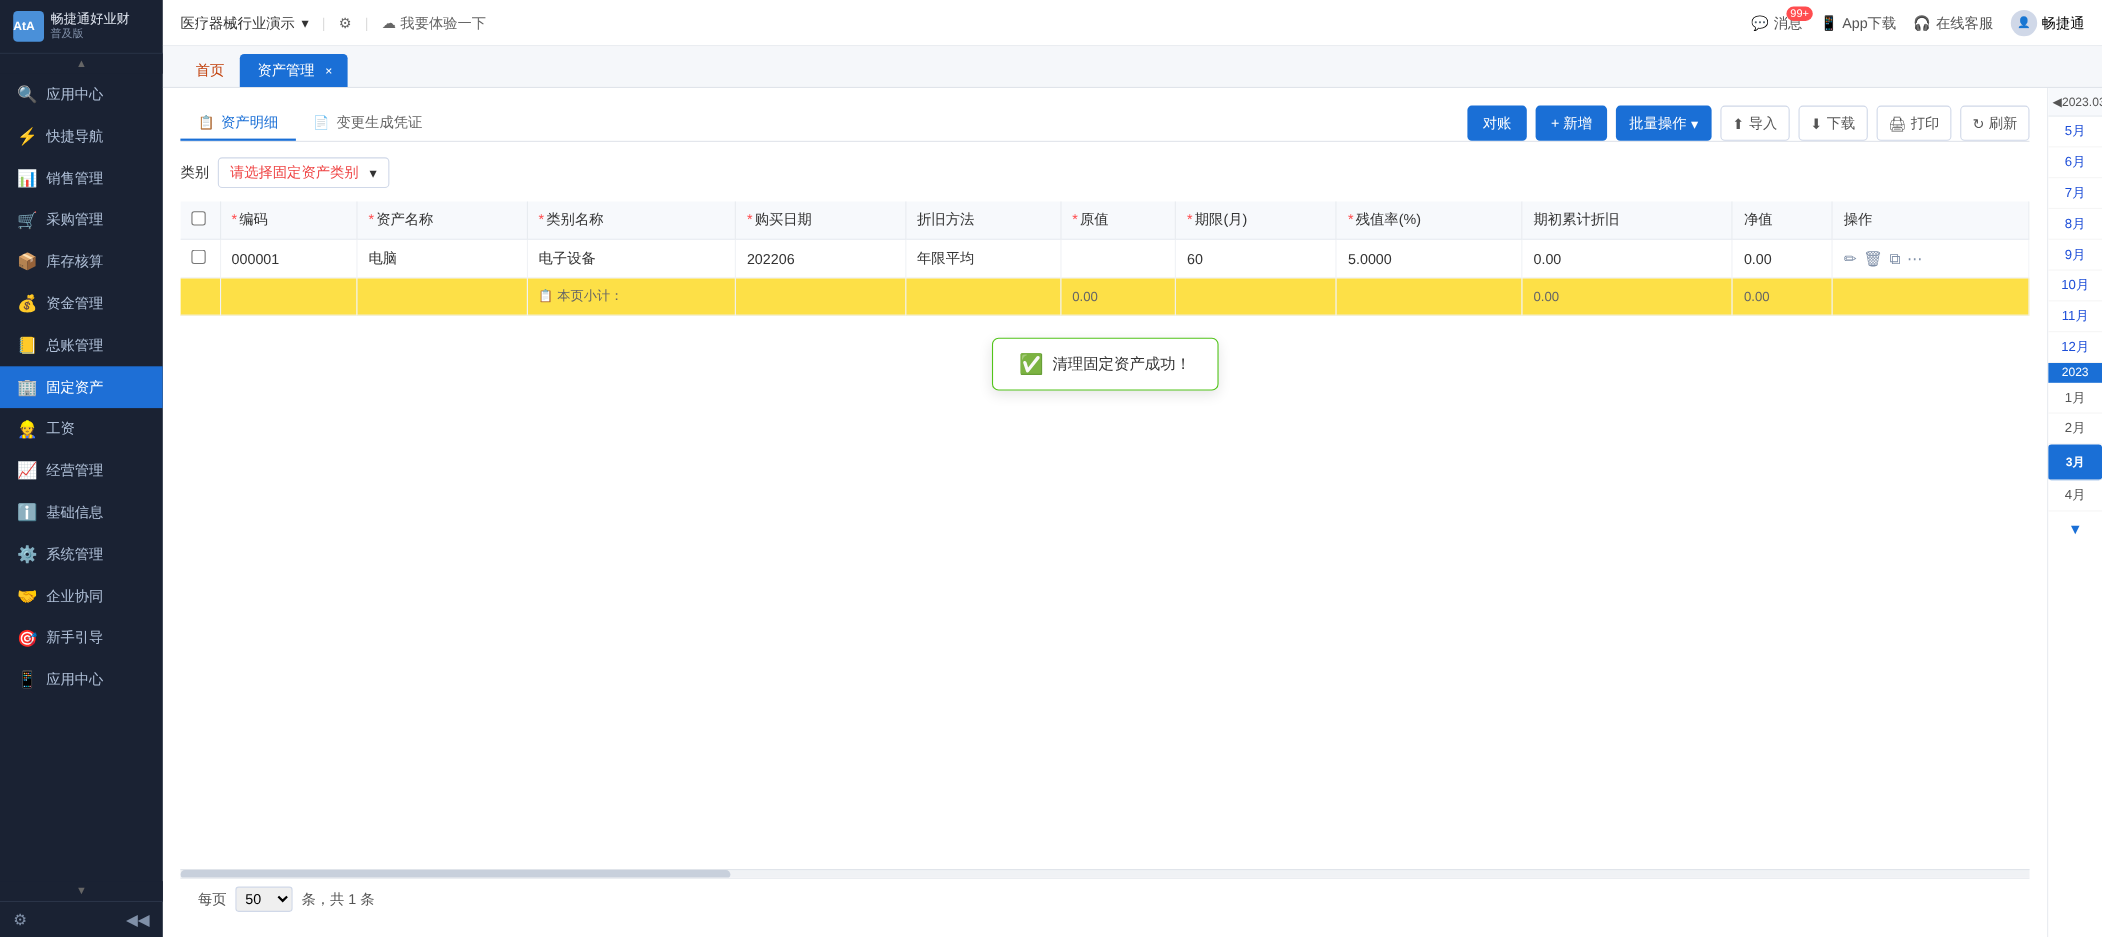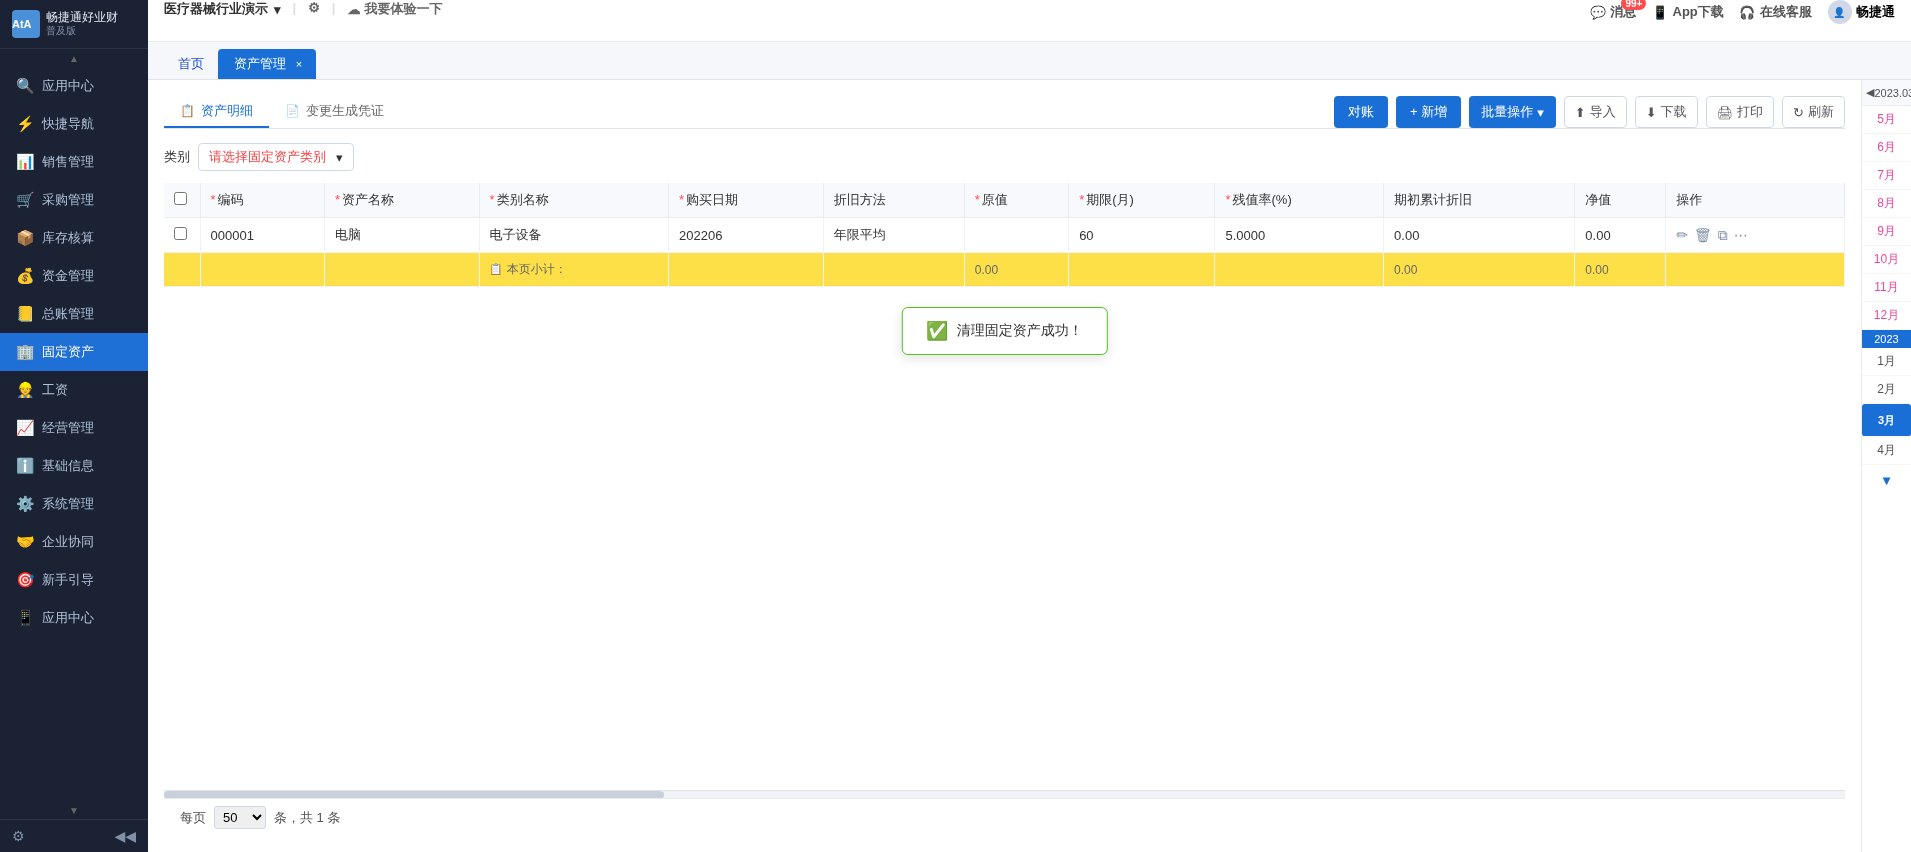--- a/index.html
+++ b/index.html
@@ -57,26 +57,25 @@
       display: flex;
       flex-direction: column;
       overflow: hidden;
     }
 
     
     .topbar {
       background: #fff;
       height: 42px;
       display: flex;
-      align-items: flex-start;
+      align-items: center;
       padding: 0 16px;
       border-bottom: 1px solid #e8ecf0;
       gap: 12px;
       flex-shrink: 0;
-      font-weight: bold;
     }
     .topbar-company {
       display: flex; align-items: center; gap: 6px;
       font-size: 13px; color: #333; cursor: pointer;
     }
     .topbar-divider { color: #ddd; }
     .topbar-experience {
       display: flex; align-items: center; gap: 4px;
       font-size: 13px; color: #666; cursor: pointer;
     }
@@ -114,21 +113,21 @@
       font-size: 13px;
       color: #666;
       background: transparent;
     }
     .tab.active {
       background: #1a6fd6;
       color: white;
       padding-left: 16px;
     }
     .tab-close { margin-left: 6px; font-size: 11px; cursor: pointer; }
-    .tab-home { color: #1d4ed8; }
+    .tab-home { color: #c2410c; }
 
     
     .content {
       flex: 1;
       display: flex;
       overflow: hidden;
       position: relative;
     }
 
     .content-main {
@@ -279,21 +278,21 @@
       color: #555;
       cursor: pointer;
       font-size: 12px;
       border-bottom: 1px solid #f5f5f5;
     }
     .cal-month-item.current {
       background: #1a6fd6;
       color: white;
       border-radius: 3px;
     }
-    .cal-month-item.prev-year { color: #ec4899; }
+    .cal-month-item.prev-year { color: #1d4ed8; }
     .cal-year-label {
       background: #1a6fd6;
       color: white;
       text-align: center;
       font-size: 11px;
       padding: 3px 4px;
       cursor: pointer;
     }
     .cal-expand-btn {
       background: none; border: none; color: #1a6fd6; cursor: pointer;

